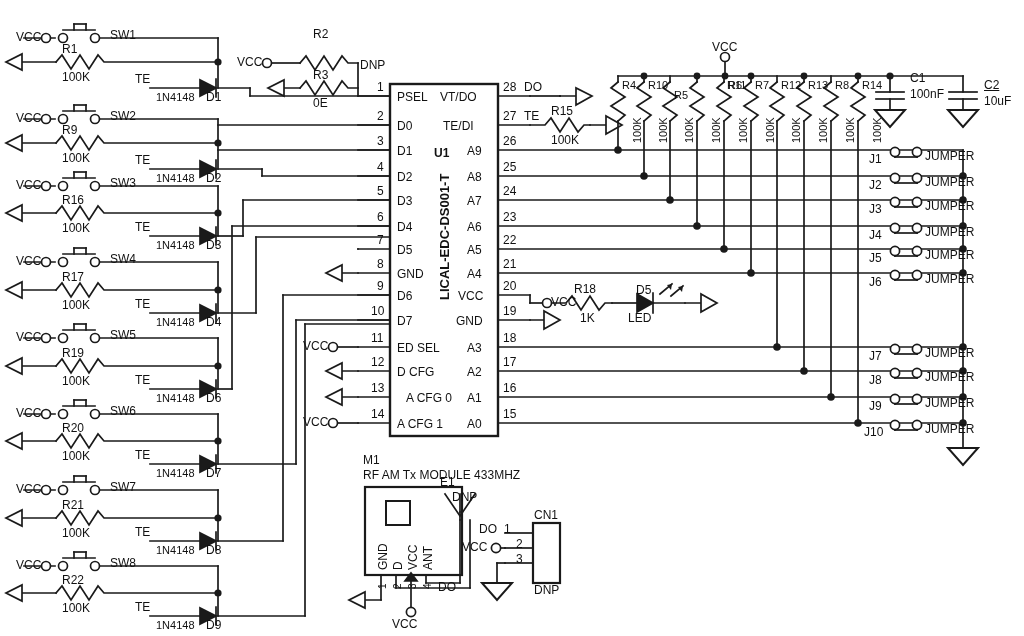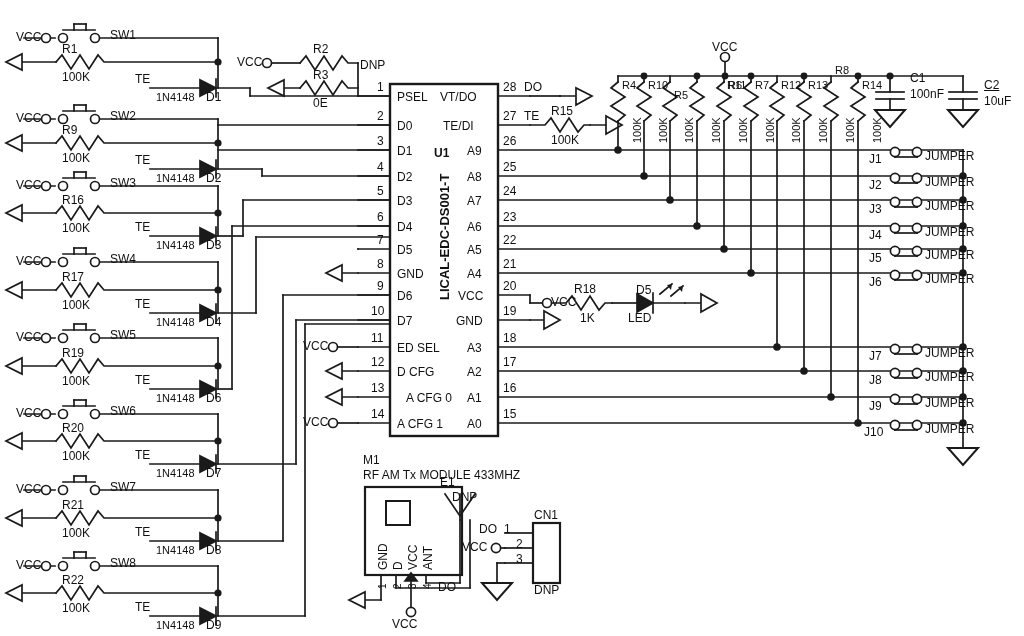--- a/index.html
+++ b/index.html
@@ -557,21 +557,21 @@
 
   <div class="lbl t11" style="left:16px;top:558px;">VCC</div>
   <div class="lbl t11" style="left:110px;top:556px;">SW8</div>
   <div class="lbl t11" style="left:62px;top:573px;">R22</div>
   <div class="lbl t11" style="left:62px;top:601px;">100K</div>
   <div class="lbl t11" style="left:135px;top:600px;">TE</div>
   <div class="lbl t10" style="left:156px;top:619px;">1N4148</div>
   <div class="lbl t11" style="left:206px;top:618px;">D9</div>
 
   <div class="lbl t11" style="left:237px;top:55px;">VCC</div>
-  <div class="lbl t11" style="left:313px;top:42px;">R2</div>
+  <div class="lbl t11" style="left:313px;top:27px;">R2</div>
   <div class="lbl t11" style="left:360px;top:58px;">DNP</div>
   <div class="lbl t11" style="left:313px;top:68px;">R3</div>
   <div class="lbl t11" style="left:313px;top:96px;">0E</div>
 
   <div class="lbl t11" style="left:377px;top:80px;">1</div>
   <div class="lbl t11" style="left:377px;top:109px;">2</div>
   <div class="lbl t11" style="left:377px;top:134px;">3</div>
   <div class="lbl t11" style="left:377px;top:160px;">4</div>
   <div class="lbl t11" style="left:377px;top:184px;">5</div>
   <div class="lbl t11" style="left:377px;top:210px;">6</div>
@@ -642,21 +642,21 @@
 
   <div class="lbl t11" style="left:712px;top:40px;">VCC</div>
   <div class="lbl t10" style="left:622px;top:79px;">R4</div>
   <div class="lbl t10" style="left:648px;top:79px;">R10</div>
   <div class="lbl t10" style="left:674px;top:89px;text-align:center;">R5</div>
   <div class="lbl t10" style="left:727px;top:79px;">R11</div>
   <div class="lbl t10" style="left:728px;top:79px;">R6</div>
   <div class="lbl t10" style="left:755px;top:79px;">R7</div>
   <div class="lbl t10" style="left:781px;top:79px;">R12</div>
   <div class="lbl t10" style="left:808px;top:79px;">R13</div>
-  <div class="lbl t10" style="left:835px;top:64px;">R8</div>
+  <div class="lbl t10" style="left:835px;top:79px;">R8</div>
   <div class="lbl t10" style="left:862px;top:79px;">R14</div>
 
   <div class="lbl t10 vert" style="left:631px;top:143px;">100K</div>
   <div class="lbl t10 vert" style="left:657px;top:143px;">100K</div>
   <div class="lbl t10 vert" style="left:683px;top:143px;">100K</div>
   <div class="lbl t10 vert" style="left:710px;top:143px;">100K</div>
   <div class="lbl t10 vert" style="left:737px;top:143px;">100K</div>
   <div class="lbl t10 vert" style="left:764px;top:143px;">100K</div>
   <div class="lbl t10 vert" style="left:790px;top:143px;">100K</div>
   <div class="lbl t10 vert" style="left:817px;top:143px;">100K</div>

